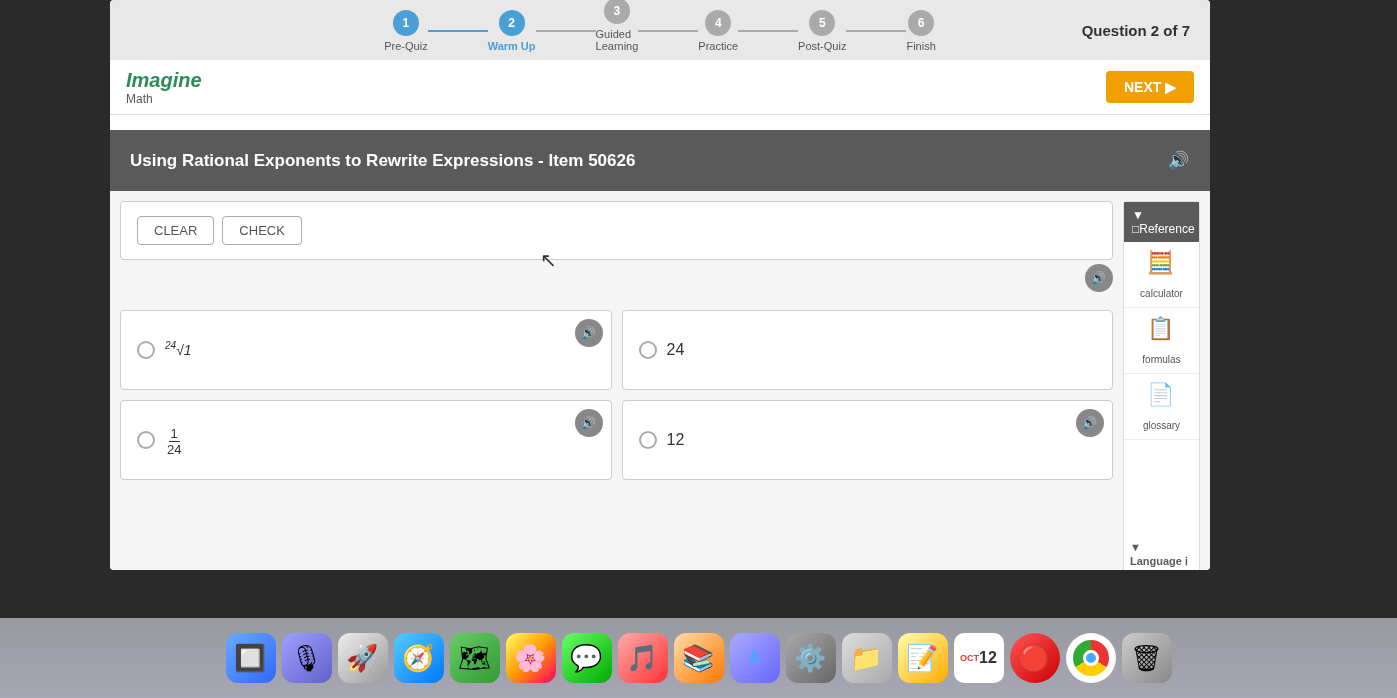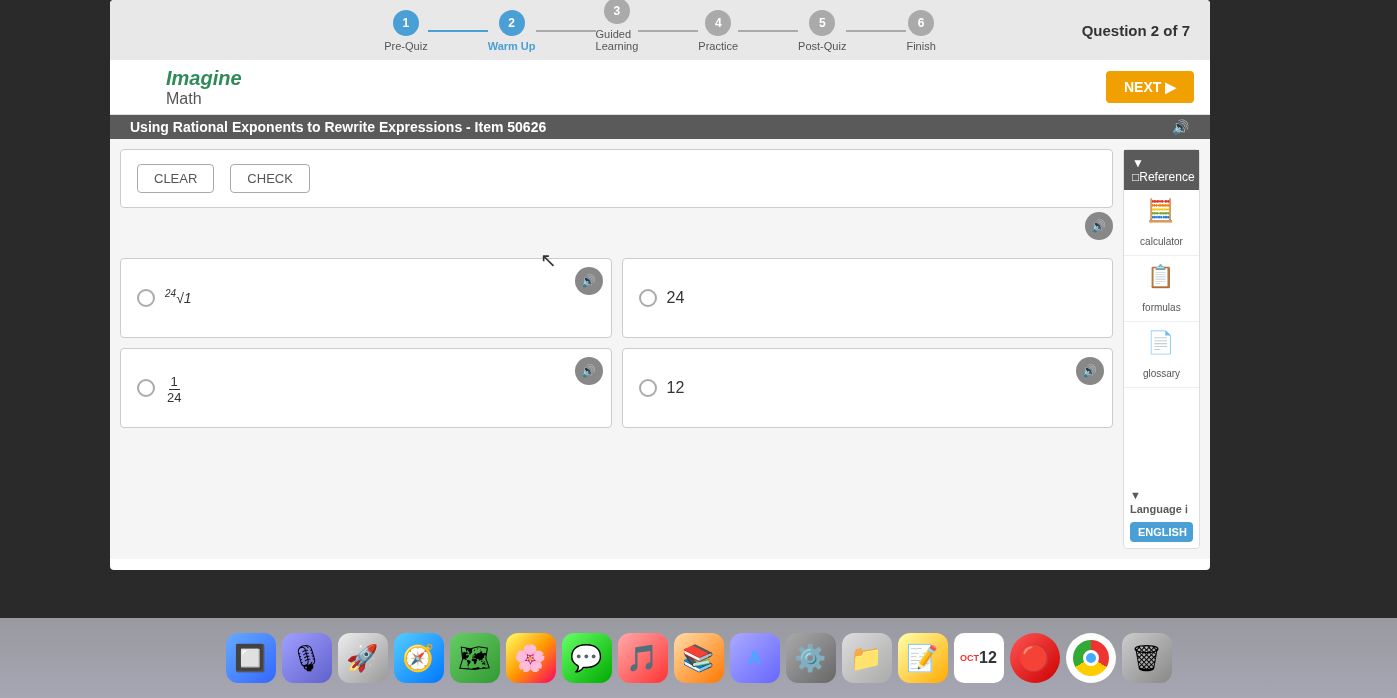--- a/index.html
+++ b/index.html
@@ -102,33 +102,32 @@
       display: flex;
       align-items: center;
       padding: 0 16px;
       height: 55px;
       border-bottom: 1px solid #ddd;
     }
 
     .logo-area {
       display: flex;
       flex-direction: column;
-      margin-left: 40px;
     }
 
     .logo-imagine {
       color: #2e8b57;
       font-size: 20px;
       font-weight: bold;
       font-style: italic;
     }
 
     .logo-math {
       color: #555;
-      font-size: 16px;
+      font-size: 12px;
     }
 
     .next-button {
       margin-left: auto;
       background: #f0a000;
       color: #fff;
       border: none;
       padding: 8px 18px;
       border-radius: 4px;
       font-size: 14px;
@@ -136,26 +135,27 @@
       cursor: pointer;
       display: flex;
       align-items: center;
       gap: 6px;
     }
 
     
     .item-title-bar {
       background: #5a5a5a;
       color: #fff;
-      padding: 4px 20px;
-      font-size: 14px;
+      padding: 20px 20px;
+      font-size: 17px;
       font-weight: bold;
       display: flex;
       align-items: center;
       justify-content: space-between;
+      margin-top: 15px;
     }
 
     
     .main-content {
       display: flex;
       background: #f5f5f5;
       flex: 1;
       padding: 10px;
       gap: 10px;
       min-height: 420px;
@@ -443,21 +443,21 @@
     <span>Using Rational Exponents to Rewrite Expressions - Item 50626</span>
     <span style="cursor:pointer;">🔊</span>
   </div>
 
   <div class="main-content">
 
     <div style="flex:1; display:flex; flex-direction:column; gap:8px;">
 
       <div style="background:#fff; border:1px solid #ccc; border-radius:4px; padding:14px 16px; position:relative;">
         <div style="display:flex; align-items:center; justify-content:space-between;">
-          <div style="display:flex; gap:16px; align-items:flex-end;">
+          <div style="display:flex; gap:8px; align-items:flex-end;">
             <button class="clear-btn">CLEAR</button>
             <button class="check-btn">CHECK</button>
           </div>
         </div>
       </div>
 
       <div style="display:flex; justify-content:flex-end; margin-top:-4px;">
         <button class="audio-btn" style="position:static;">🔊</button>
       </div>
 

